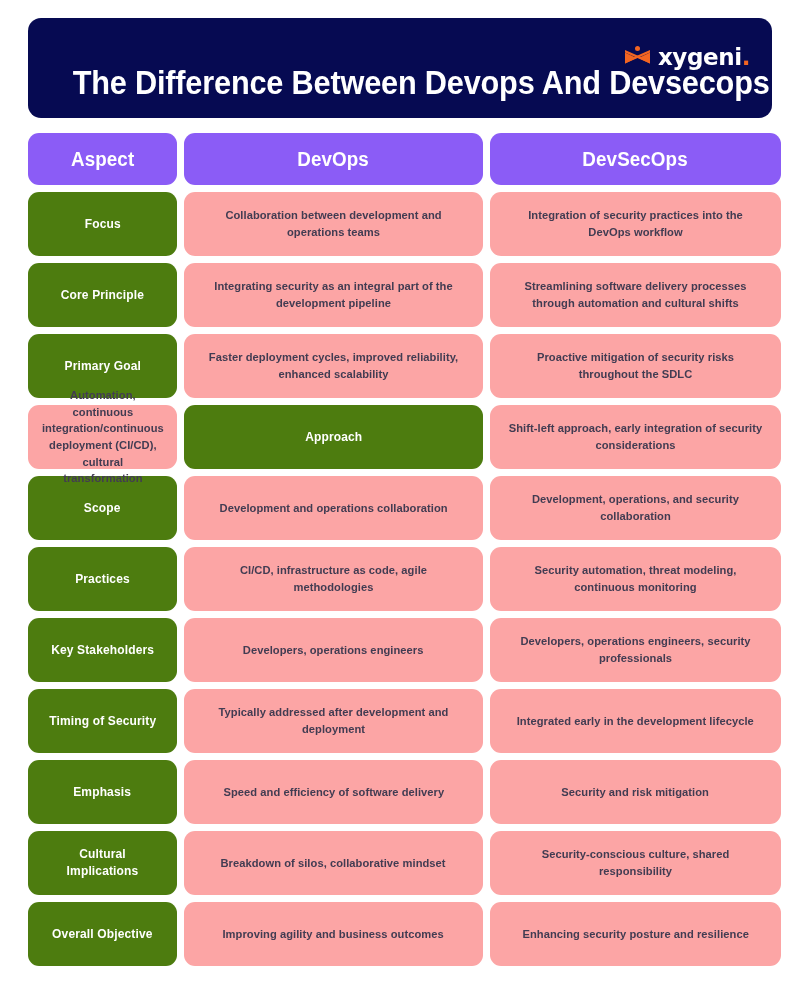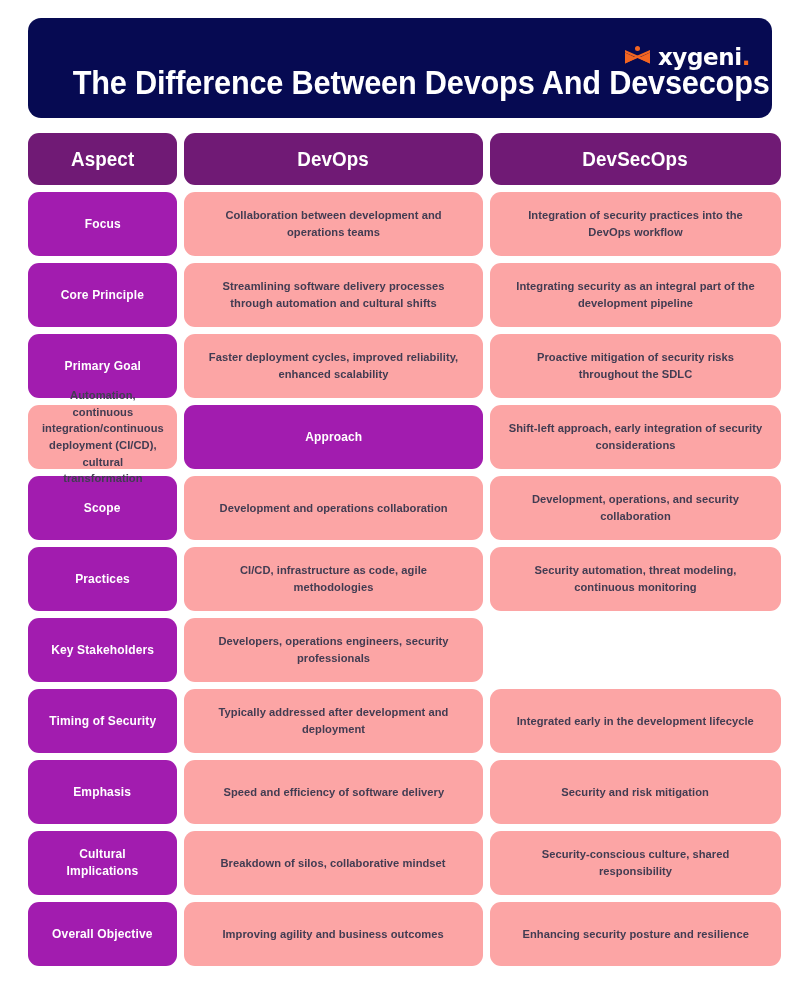--- a/index.html
+++ b/index.html
@@ -88,39 +88,39 @@
     border-radius: 11px;
     display: flex;
     align-items: center;
     justify-content: center;
     text-align: center;
     padding: 6px 14px;
   }
 
   
   .header-row .cell {
-    background: #701a75;
+    background: #8b5cf6;
     height: 52px;
   }
   .header-row .cell .txt {
     color: #ffffff;
     font-size: 20px;
     font-weight: bold;
     letter-spacing: 0.1px;
     transform: scaleX(0.94);
     transform-origin: center;
     white-space: nowrap;
   }
 
   
   .body-row .cell {
     height: 64px;
   }
   .aspect-cell {
-    background: #a21caf;
+    background: #4d7c0f;
   }
   .aspect-cell .txt {
     color: #ffffff;
     font-size: 12.5px;
     font-weight: bold;
     line-height: 1.35;
     letter-spacing: 0.15px;
     transform: scaleX(0.96);
     transform-origin: center;
   }
@@ -182,25 +182,25 @@
       <div class="cell value-cell">
           <span class="txt">Integration of security practices into the DevOps workflow</span>
         </div>
     </div>
 
     <div class="row body-row">
       <div class="cell aspect-cell">
           <span class="txt">Core Principle</span>
         </div>
       <div class="cell value-cell">
+          <span class="txt">Integrating security as an integral part of the development pipeline</span>
+        </div>
+      <div class="cell value-cell">
           <span class="txt">Streamlining software delivery processes through automation and cultural shifts</span>
         </div>
-      <div class="cell value-cell">
-          <span class="txt">Integrating security as an integral part of the development pipeline</span>
-        </div>
     </div>
 
     <div class="row body-row">
       <div class="cell aspect-cell">
           <span class="txt">Primary Goal</span>
         </div>
       <div class="cell value-cell">
           <span class="txt">Faster deployment cycles, improved reliability, enhanced scalability</span>
         </div>
       <div class="cell value-cell">
@@ -240,20 +240,23 @@
           <span class="txt">CI/CD, infrastructure as code, agile methodologies</span>
         </div>
       <div class="cell value-cell">
           <span class="txt">Security automation, threat modeling, continuous monitoring</span>
         </div>
     </div>
 
     <div class="row body-row">
       <div class="cell aspect-cell">
           <span class="txt">Key Stakeholders</span>
+        </div>
+      <div class="cell value-cell">
+          <span class="txt">Developers, operations engineers</span>
         </div>
       <div class="cell value-cell">
           <span class="txt">Developers, operations engineers, security professionals</span>
         </div>
     </div>
 
     <div class="row body-row">
       <div class="cell aspect-cell">
           <span class="txt">Timing of Security</span>
         </div>

